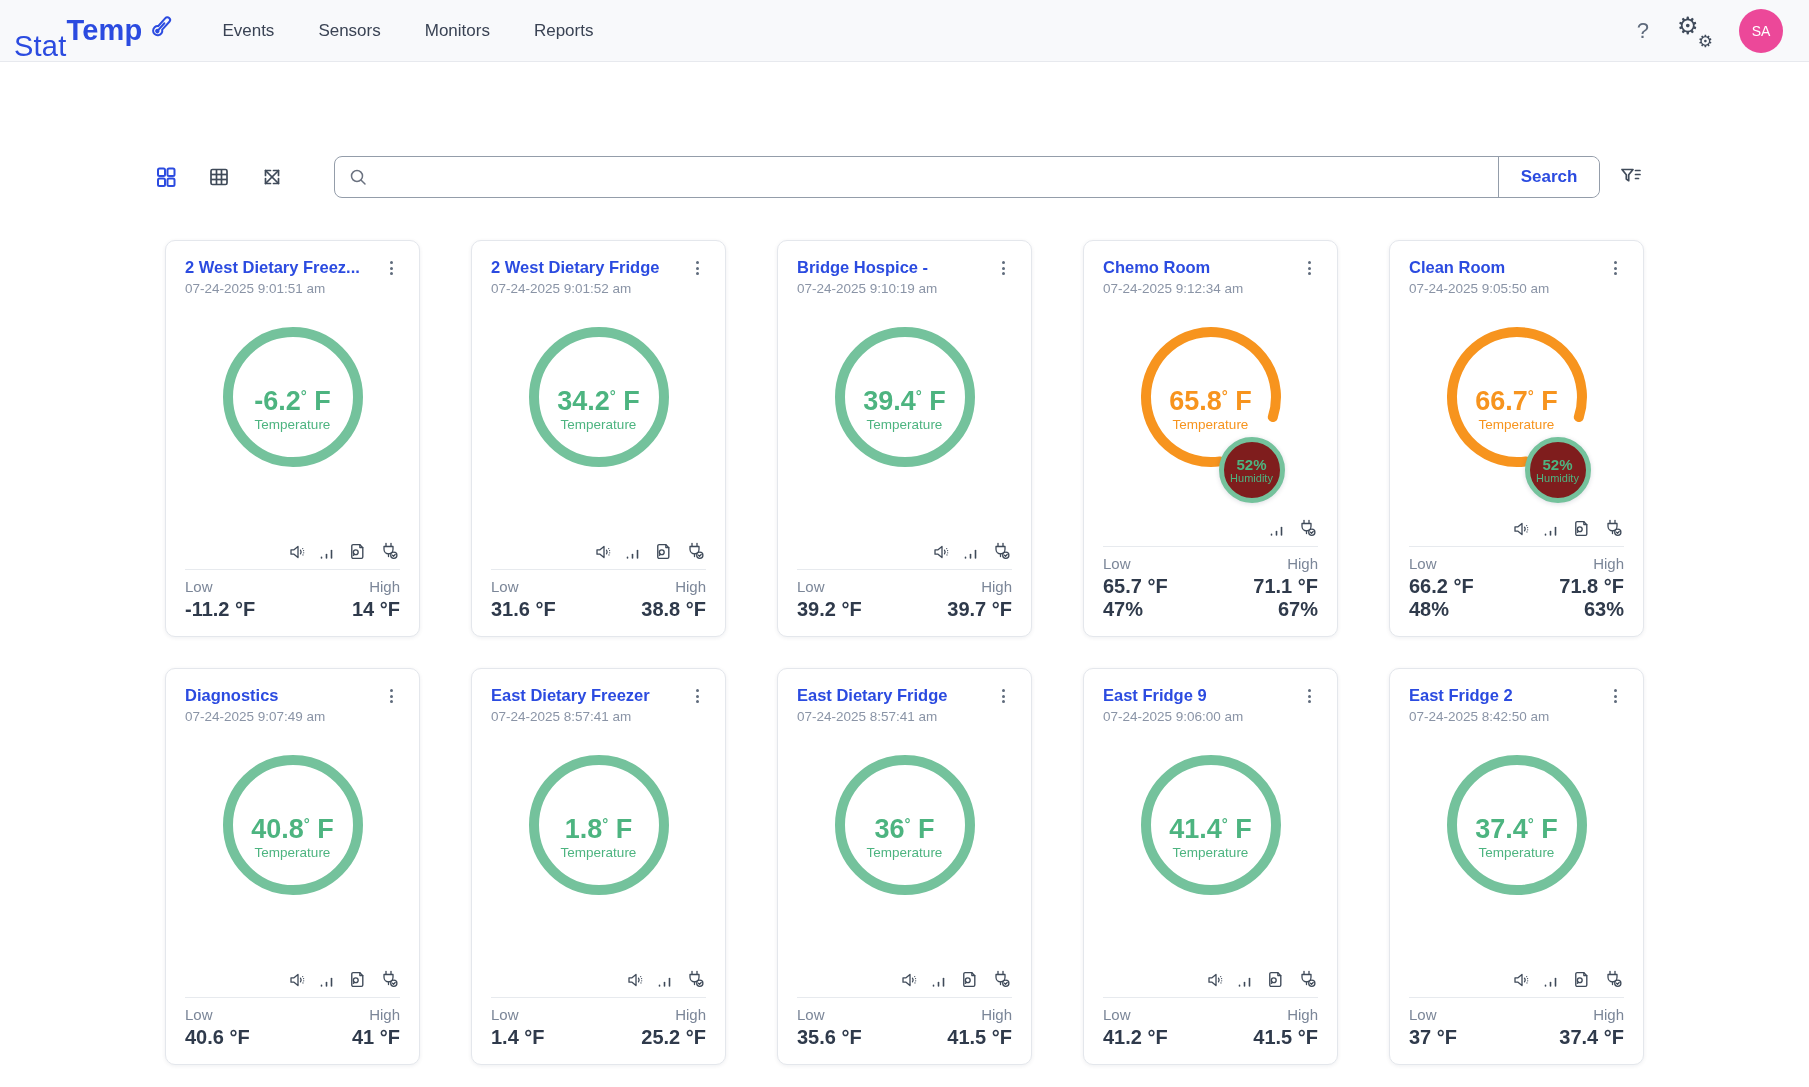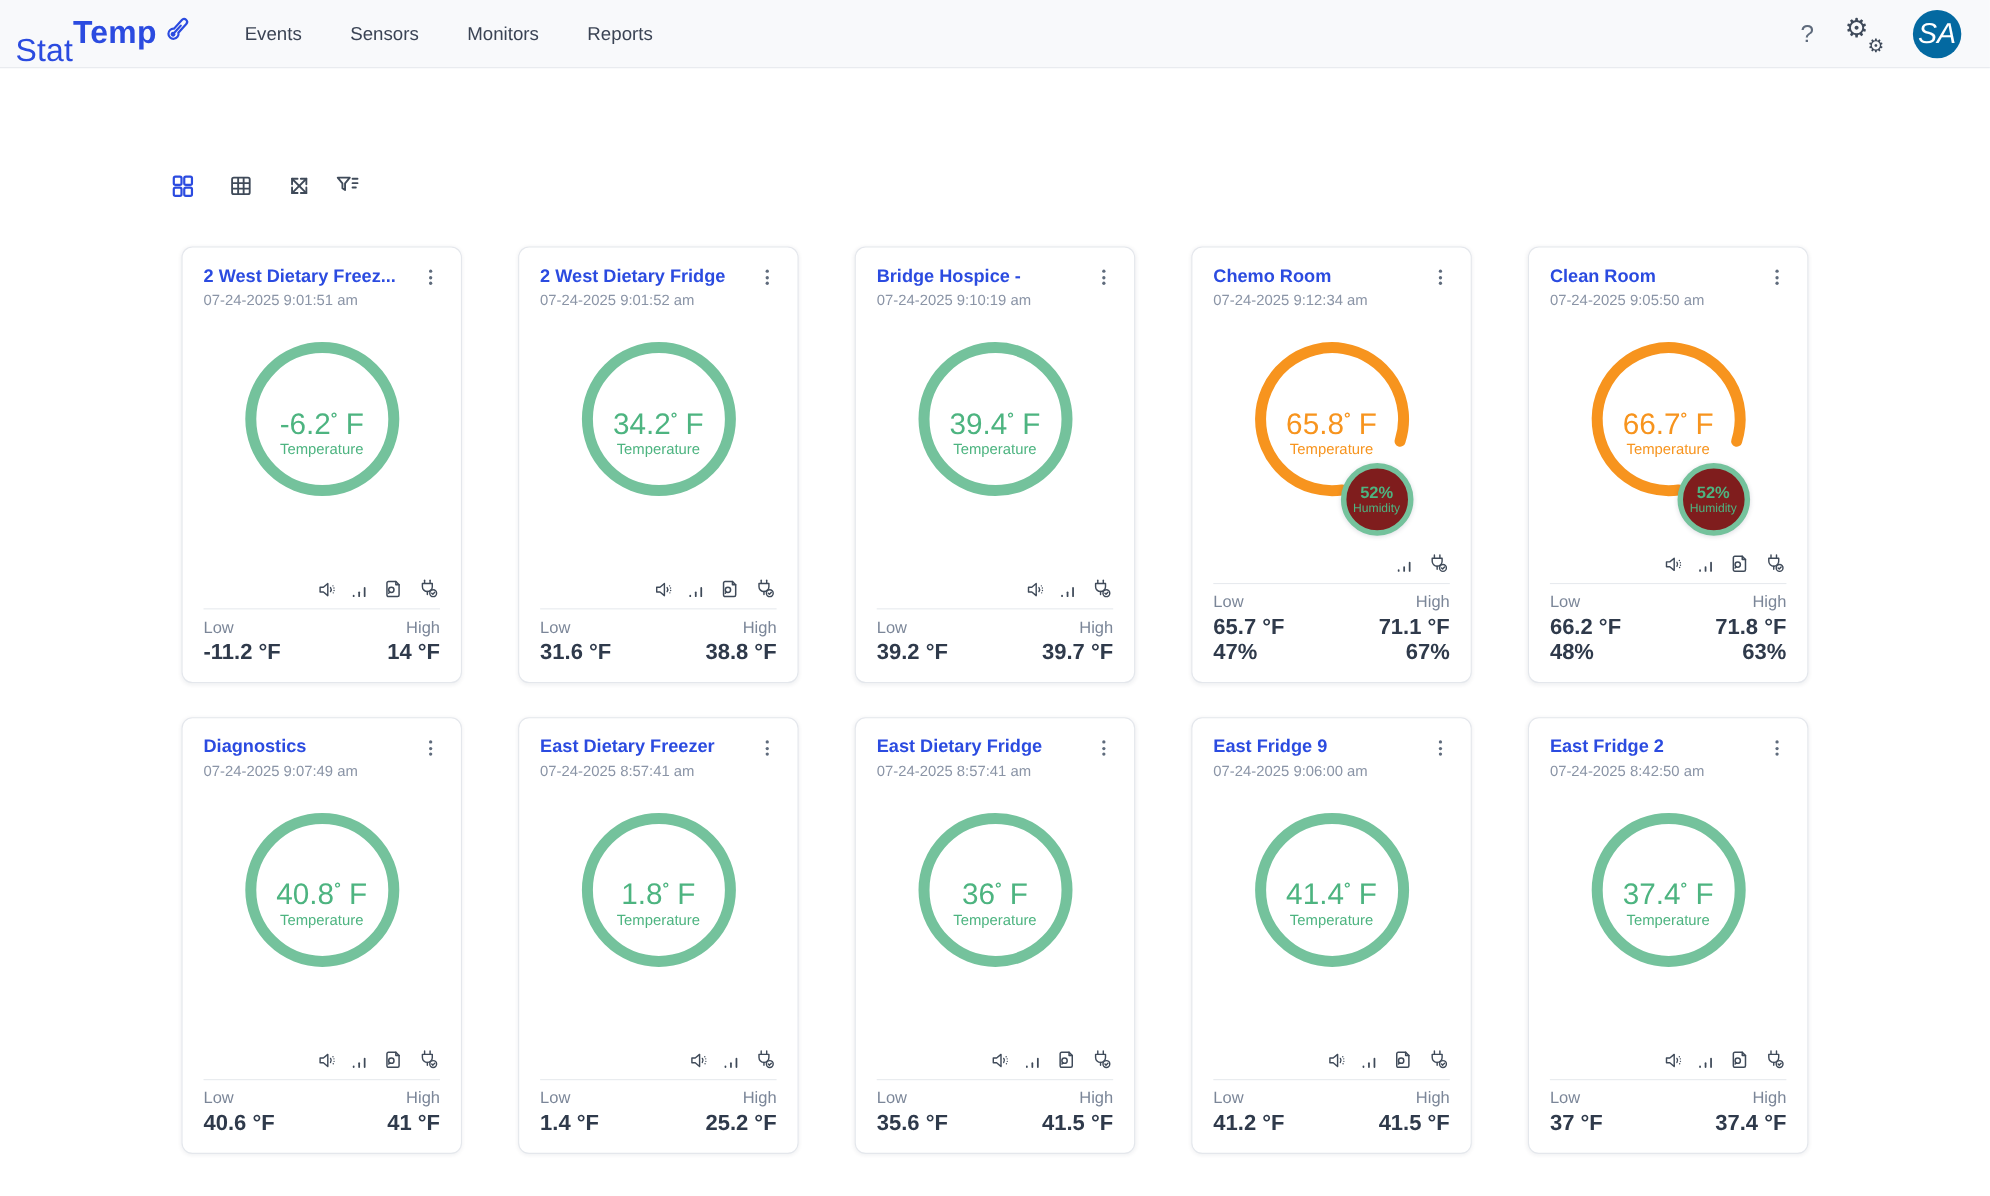--- a/index.html
+++ b/index.html
@@ -11,21 +11,21 @@
   .logo .stat { font-weight:400;margin-top:31px; }
   .logo .temp { font-weight:700; }
   .logo svg { margin-left:4px; }
   .nav { display:flex; gap:44px; margin-left:46px;justify-content:flex-end; }
   .nav-item { font-size:17px; color:#3a4354; cursor:pointer; }
   .topbar-right { margin-left:auto; display:flex; align-items:center; gap:28px; }
   .help-icon { font-size:22px; color:#5f6b7c; cursor:pointer; }
   .gears { position:relative; width:34px; height:34px; cursor:pointer; color:#3f4a5a; }
   .gears .g1 { position:absolute; left:0; top:-2px; font-size:24px; }
   .gears .g2 { position:absolute; right:-2px; bottom:-4px; font-size:17px; }
-  .avatar { width:44px; height:44px; border-radius:50%; background:#0369a1; color:#fff; font-size:26px; display:flex; align-items:center; justify-content:center; cursor:pointer;font-style:italic; }
+  .avatar { width:44px; height:44px; border-radius:50%; background:#ec4899; color:#fff; font-size:14px; display:flex; align-items:center; justify-content:center; cursor:pointer; }
 
   
   .container { width:1479px; margin:0 auto; }
   .toolbar { margin-top:94px; display:flex; align-items:center; }
   .view-icons { display:flex; align-items:center; gap:27px; margin-left:-12px; }
   .view-btn { width:26px; height:26px; cursor:pointer; display:flex; align-items:center; justify-content:center; }
   .searchbox { flex:1; height:42px; margin-left:49px; border:1px solid #949daa; border-radius:8px; display:flex; align-items:center; background:#fff; }
   .searchbox input { flex:1; border:none; outline:none; font-size:16px; height:100%; background:transparent; color:#333; }
   .search-mag { margin:0 10px 0 13px; display:flex; }
   .search-btn { width:101px; height:100%; border:none; border-left:1px solid #949daa; background:#fff; color:#2b4be0; font-weight:700; font-size:17px; border-radius:0 8px 8px 0; cursor:pointer; font-family:"Liberation Sans",sans-serif; }
@@ -36,21 +36,21 @@
   .card { width:255px; height:397px; background:#fff; border:1px solid #e4e7ec; border-radius:10px; box-shadow:0 1px 4px rgba(20,30,60,.07); padding:17px 19px 15px 19px; display:flex; flex-direction:column; }
   .card-head { display:flex; align-items:flex-start; }
   .card-title { color:#2b4be0; font-size:16.5px; font-weight:700; white-space:nowrap; overflow:hidden; text-overflow:ellipsis; flex:1; cursor:pointer; text-decoration:none; }
   .kebab { width:18px; height:20px; display:flex; flex-direction:column; align-items:center; justify-content:center; gap:2.5px; cursor:pointer; margin-left:6px; }
   .kebab i { width:3px; height:3px; border-radius:50%; background:#5f6b7c; }
   .card-time { font-size:13.5px; color:#8a94a6; margin-top:3px; }
 
   .gauge-wrap { position:relative; height:178px; margin-top:26px; }
   .gauge-svg { display:block; margin:0 auto; overflow:visible; }
   .gauge-text { position:absolute; left:0; right:0; top:50%; transform:translateY(-54%); text-align:center; pointer-events:none; }
-  .gauge-val { font-size:27px; font-weight:400;text-align:center; }
+  .gauge-val { font-size:27px; font-weight:700;text-align:center; }
   .gauge-deg { font-size:15px; position:relative; top:-9px; font-weight:700; }
   .gauge-label { font-size:13.5px; margin-top:0px; }
   .green-text { color:#4db480; }
   .orange-text { color:#f7941e; }
   .humidity { position:absolute; left:calc(50% + 8px); top:calc(50% + 26px); width:66px; height:66px; border-radius:50%; background:#7f1d1d; border:5px solid #74c29c; box-shadow:0 1px 5px rgba(20,30,60,.15); display:flex; flex-direction:column; align-items:center; justify-content:center; }
   .humidity .hv { font-size:15px; font-weight:700; color:#4db480; }
   .humidity .hl { font-size:11px; color:#4db480; margin-top:-1px; }
 
   .card-footer { margin-top:auto; }
   .icon-row { display:flex; justify-content:flex-end; align-items:flex-end; gap:11px; margin-bottom:7px; }
@@ -118,20 +118,30 @@
         <svg width="24" height="24" viewBox="0 0 24 24" fill="none" stroke="#3f4a59" stroke-width="1.7" stroke-linecap="round" stroke-linejoin="round">
           <line x1="5.5" y1="5.5" x2="18.5" y2="18.5"></line>
             <line x1="18.5" y1="5.5" x2="5.5" y2="18.5"></line>
           <polyline points="13.5,5.5 18.5,5.5 18.5,10.5"></polyline>
             <polyline points="5.5,13.5 5.5,18.5 10.5,18.5"></polyline>
           <polyline points="10.5,5.5 5.5,5.5 5.5,10.5"></polyline>
             <polyline points="18.5,13.5 18.5,18.5 13.5,18.5"></polyline>
         </svg>
       </span>
     </div>
+    <div class="searchbox">
+      <span class="search-mag">
+        <svg width="20" height="20" viewBox="0 0 20 20" fill="none" stroke="#6b7280" stroke-width="1.5" stroke-linecap="round">
+          <circle cx="9" cy="9" r="5.5"></circle>
+            <line x1="13.2" y1="13.2" x2="17" y2="17"></line>
+        </svg>
+      </span>
+      <input type="text" placeholder="" style="">
+      <button class="search-btn">Search</button>
+    </div>
     <span class="filter-btn">
       <svg width="26" height="26" viewBox="0 0 26 26" fill="none" stroke="#3f4a59" stroke-width="1.7" stroke-linecap="round" stroke-linejoin="round">
         <path d="M4 5.5h11l-4.3 5.2v6l-2.4-1.6v-4.4z"></path>
         <line x1="17.5" y1="6.5" x2="22" y2="6.5"></line>
           <line x1="17.5" y1="10.5" x2="22" y2="10.5"></line>
           <line x1="17.5" y1="14.5" x2="20.5" y2="14.5"></line>
       </svg>
     </span>
   </div>
 

